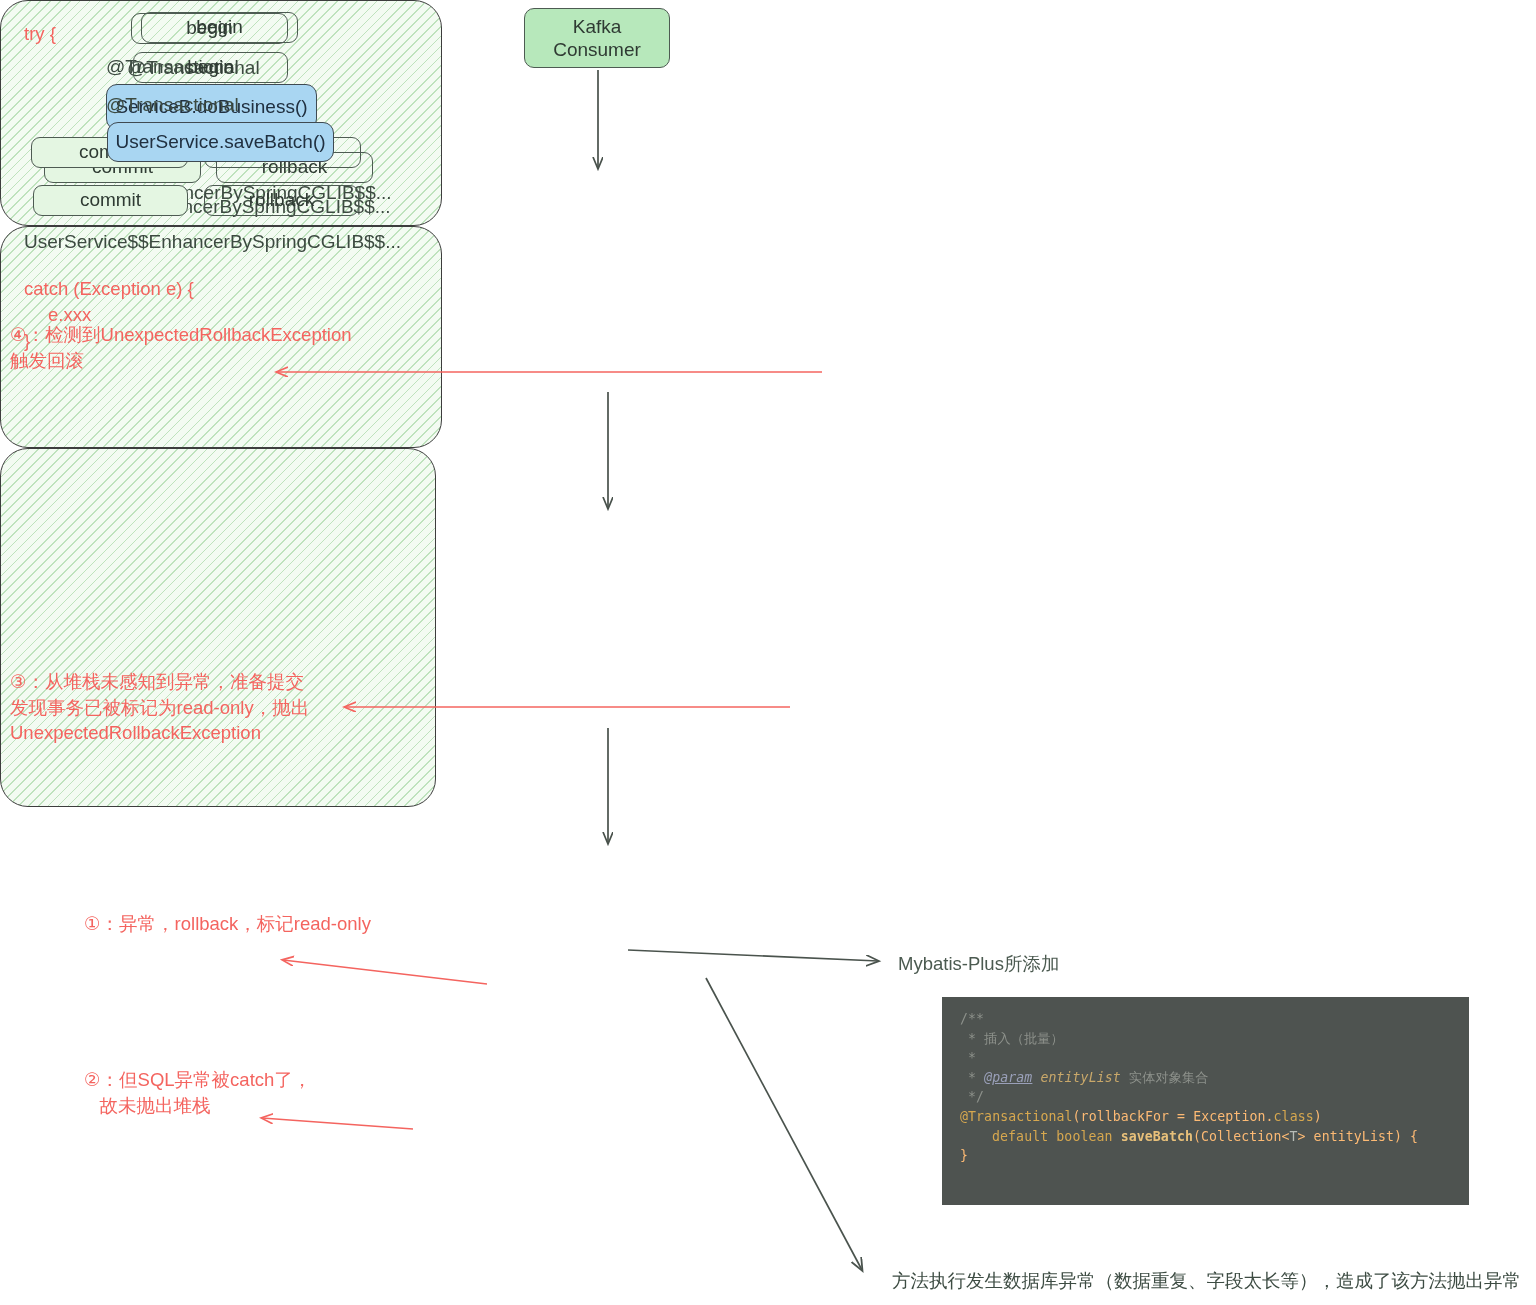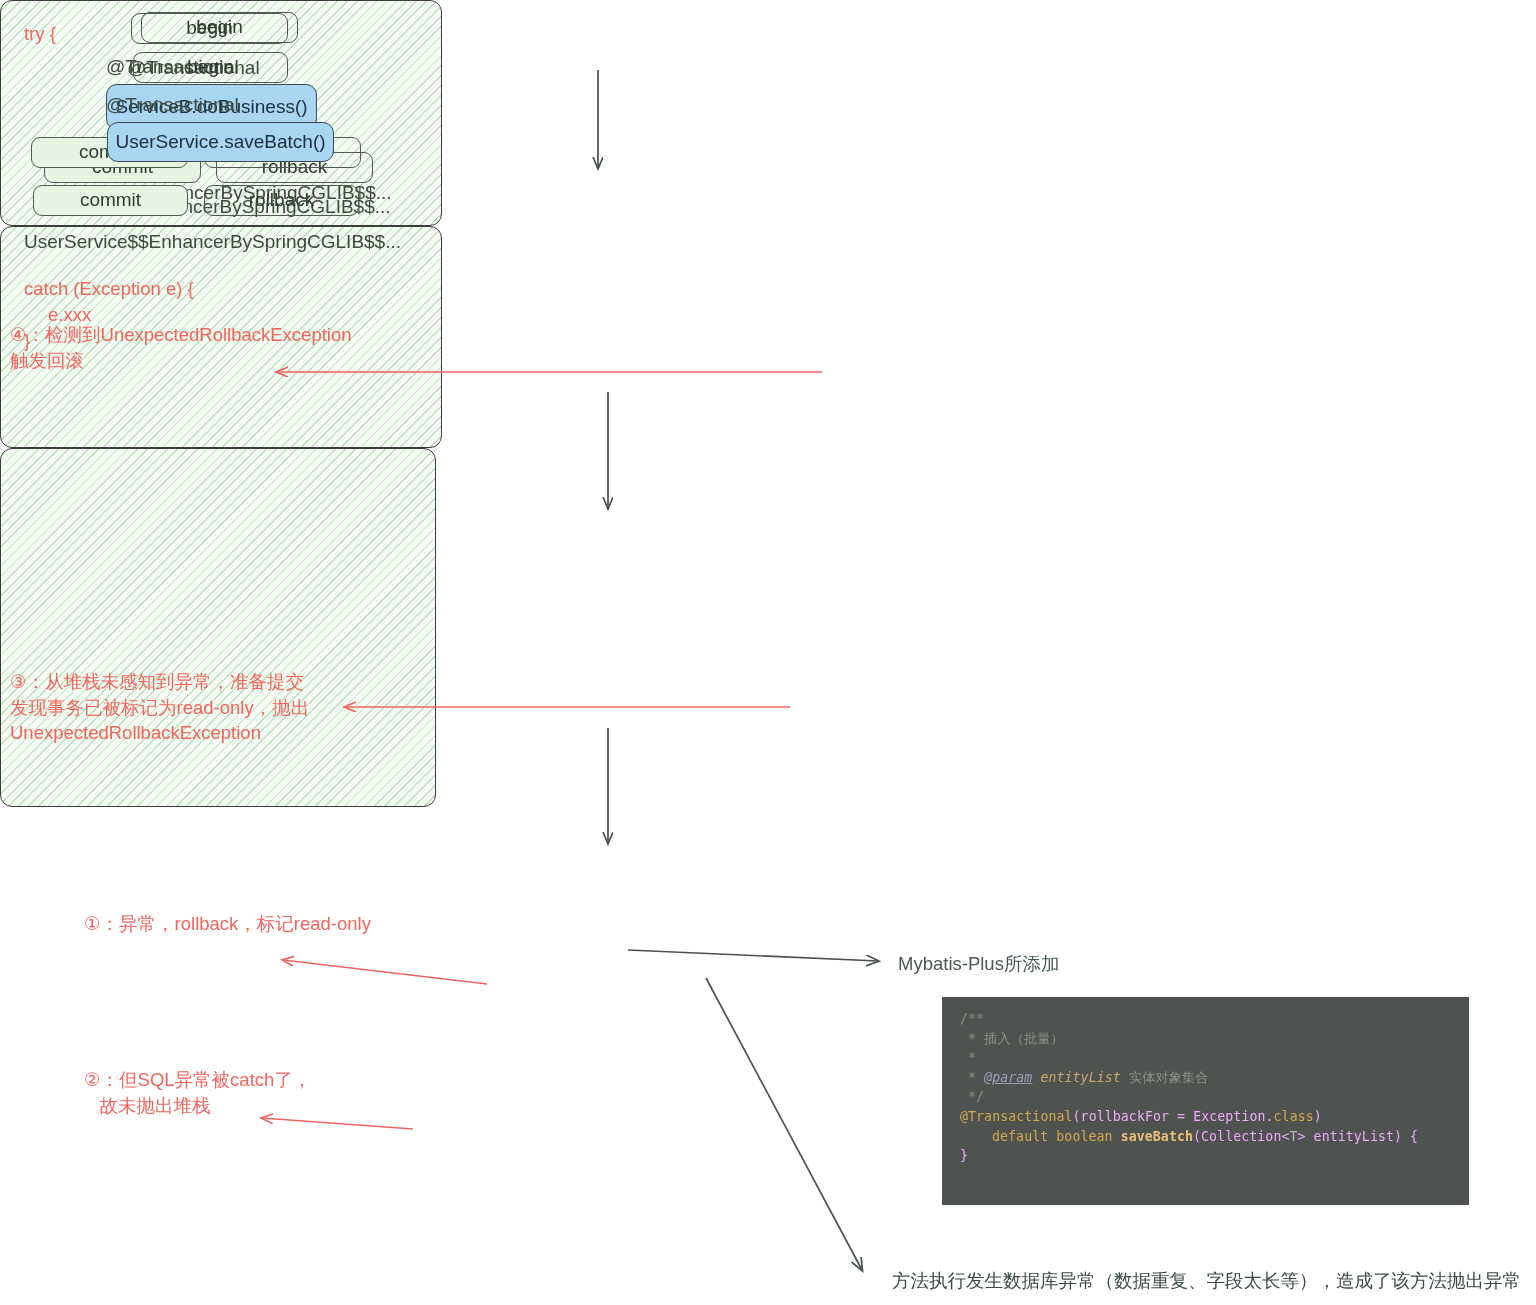--- a/index.html
+++ b/index.html
@@ -12,21 +12,21 @@
   svg.layer{position:absolute;left:0;top:0;width:1536px;height:1305px;pointer-events:none;}
 
   
   .node{
     position:absolute;box-sizing:border-box;
     display:flex;align-items:center;justify-content:center;
     border:1.6px solid #4d5b52;border-radius:9px;
     text-align:center;line-height:1.18;
   }
   .big-group{
-    border-radius:12px;border:1.8px solid #3d3d3d;
+    border-radius:28px;border:1.8px solid #3d3d3d;
     background-color:#f3fbf2;
     background-image:repeating-linear-gradient(
         -45deg,
         rgba(126,196,124,0.45) 0px,
         rgba(126,196,124,0.45) 1.2px,
         rgba(255,255,255,0) 1.2px,
         rgba(255,255,255,0) 7px);
     display:block;
   }
   .green-solid{background:#b7e8bb;}
@@ -51,21 +51,21 @@
     padding:12px 0 10px 18px;box-sizing:border-box;
     color:#c8ccc6;letter-spacing:0.1px;
   }
   .code-panel .cl{white-space:pre;}
   .cmt{color:#8d918b;}
   .cmt-tag{color:#9aa0b9;font-style:italic;text-decoration:underline;}
   .cmt-par{color:#c9a86a;font-style:italic;}
   .ann{color:#d7a84f;}
   .kw{color:#d7a84f;margin-left:32px;}
   .fn{color:#e8c07a;font-weight:bold;}
-  .pln{color:#f0abfc;}
+  .pln{color:#fdba74;}
   .typ{color:#b8bcb6;}
   .cst{color:#b9bdb7;font-style:italic;}
 </style>
 </head>
 <body>
 
 <div id="canvas">
 
   <svg class="layer" viewBox="0 0 1536 1305">
     <defs>
@@ -89,20 +89,26 @@
     <path d="M822,372 L277,372" stroke="#f4645f" stroke-width="1.5" fill="none" marker-end="url(#ahRed)"></path>
     <path d="M790,707 L345,707" stroke="#f4645f" stroke-width="1.5" fill="none" marker-end="url(#ahRed)"></path>
     <path d="M487,984 L283,960" stroke="#f4645f" stroke-width="1.5" fill="none" marker-end="url(#ahRed)"></path>
     <path d="M413,1129 L262,1118" stroke="#f4645f" stroke-width="1.5" fill="none" marker-end="url(#ahRed)"></path>
 
     <path d="M628,950 L878,961" stroke="#4a534d" stroke-width="1.7" fill="none" marker-end="url(#ahDark2)"></path>
 
     <path d="M706,978 L862,1270" stroke="#4a534d" stroke-width="1.7" fill="none" marker-end="url(#ahDark2)"></path>
   </svg>
 
+  <div class="node green-solid" style="left:524px;top:8px;width:146px;height:60px;border-radius:10px;">
+    <div class="lbl-kafka">
+      <span>Kafka</span><br>
+      <span>Consumer</span>
+    </div>
+  </div>
 
   <div class="big-group" style="left:389px;top:168px;width:440px;height:224px;">
     <div class="node plain-node" style="left:131px;top:13px;width:157px;height:31px;">
       <span class="lbl">begin</span>
     </div>
     <div class="free-text" style="left:127px;top:57px;">@Transactional</div>
     <div class="node blue-node" style="left:128px;top:87px;width:160px;height:47px;border-radius:11px;">
       <span class="lbl-blue">ServiceA.test()</span>
     </div>
     <div class="node green-pale" style="left:44px;top:152px;width:157px;height:31px;">

